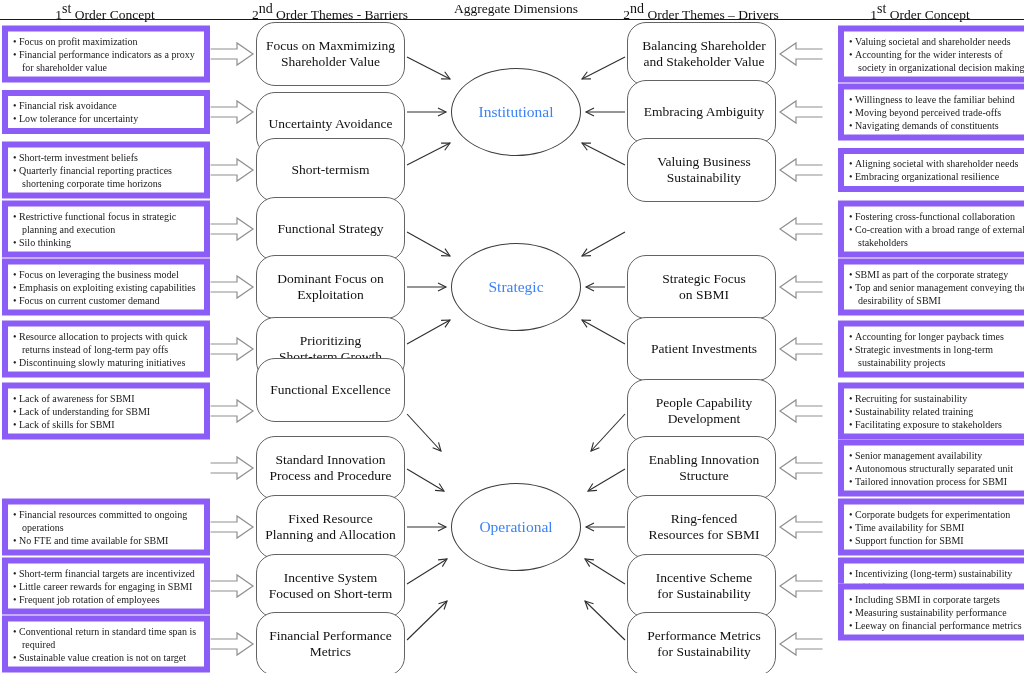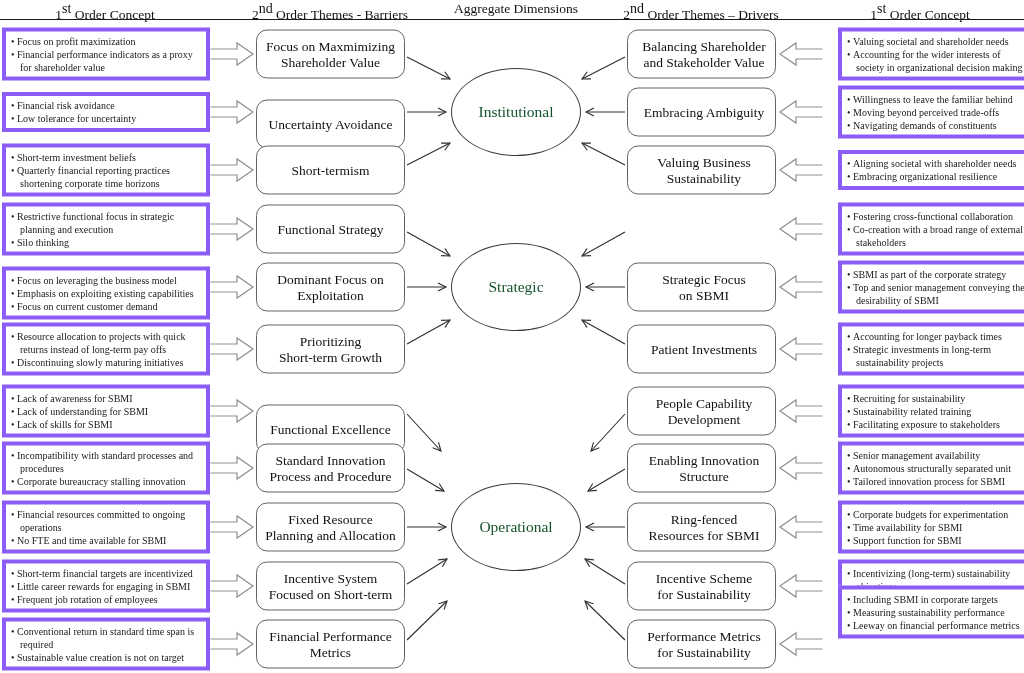--- a/index.html
+++ b/index.html
@@ -9,49 +9,49 @@
   }
   
   .hdr{
     position:absolute;top:1px;transform:translateX(-50%);
     font-size:13.5px;white-space:nowrap;color:#111;
   }
   .hdr sup{font-size:14px;}
   .hline{position:absolute;top:19px;left:0;width:1024px;height:0;border-top:1.8px solid #1a1a1a;}
   
   .cbox{
-    position:absolute;background:#fff;border:4px solid #8b5cf6;
+    position:absolute;background:#fff;border:6px solid #8b5cf6;
     transform:translateY(-50%);box-sizing:border-box;
   }
   .cbox.left{left:2px;width:208px;}
   .cbox.right{left:823px;width:199px;margin-left:15px;}
   .cbox ul{margin:0;padding:3px 2px 3px 5px;list-style:none;}
   .cbox li{
     font-size:10px;line-height:13px;padding-left:9px;text-indent:-9px;color:#1a1a1a;
   }
   .cbox li::before{content:"\2022\00a0";}
   .cbox li:empty{display:none;}
   
   .tbox{
-    position:absolute;width:149px;height:49px;background:#fff;
-    border:1.2px solid #636363;border-radius:11px;
+    position:absolute;width:149px;height:64px;background:#fff;
+    border:1.2px solid #636363;border-radius:19px;
     display:flex;align-items:center;justify-content:center;text-align:center;
     transform:translateY(-50%);box-sizing:border-box;padding:2px 3px;
   }
   .tbox span{font-size:13.5px;line-height:16px;white-space:pre-line;color:#111;}
   .tbox.barrier{left:256px;}
   .tbox.driver{left:627px;padding-left:8px;}
   
   .ellipse{
     position:absolute;left:516px;width:130px;height:88px;background:#fff;
     border:1.3px solid #3d3d3d;border-radius:50%;
     display:flex;align-items:center;justify-content:center;
     transform:translate(-50%,-50%);box-sizing:border-box;
   }
-  .ellipse span{font-size:15.5px;color:#14532d;}
+  .ellipse span{font-size:15.5px;color:#3b82f6;}
   
   .arrows{position:absolute;left:0;top:0;width:1024px;height:673px;pointer-events:none;z-index:3;}
   .arrows path.block{fill:#ffffff;stroke:#8f8f8f;stroke-width:1.2;}
   .arrows line{stroke:#2e2e2e;stroke-width:1.1;}
 </style>
 </head>
 <body>
 
 <div class="canvas">
 
@@ -132,21 +132,21 @@
   <div class="tbox barrier" style="top:229px">
       <span>Functional Strategy</span>
     </div>
   <div class="cbox right" style="top:229px">
       <ul>
         <li>Fostering cross-functional collaboration</li>
         <li>Co-creation with a broad range of external stakeholders</li>
       </ul>
     </div>
 
-  <div class="cbox left" style="top:293px">
+  <div class="cbox left" style="top:287px">
       <ul>
         <li>Focus on leveraging the business model</li>
         <li>Emphasis on exploiting existing capabilities</li>
         <li>Focus on current customer demand</li>
       </ul>
     </div>
   <div class="tbox barrier" style="top:287px">
       <span>Dominant Focus on
 Exploitation</span>
     </div>
@@ -181,41 +181,35 @@
       </ul>
     </div>
 
   <div class="cbox left" style="top:411px">
       <ul>
         <li>Lack of awareness for SBMI</li>
         <li>Lack of understanding for SBMI</li>
         <li>Lack of skills for SBMI</li>
       </ul>
     </div>
-  <div class="tbox barrier" style="top:429px">
+  <div class="tbox barrier" style="top:390px">
       <span>Functional Excellence</span>
     </div>
   <div class="tbox driver" style="top:411px">
       <span>People Capability
 Development</span>
     </div>
   <div class="cbox right" style="top:411px">
       <ul>
         <li>Recruiting for sustainability</li>
         <li>Sustainability related training</li>
         <li>Facilitating exposure to stakeholders</li>
       </ul>
     </div>
 
-  <div class="cbox left" style="top:468px">
-      <ul>
-        <li>Incompatibility with standard processes and procedures</li>
-        <li>Corporate bureaucracy stalling innovation</li>
-      </ul>
-    </div>
   <div class="tbox barrier" style="top:468px">
       <span>Standard Innovation
 Process and Procedure</span>
     </div>
   <div class="tbox driver" style="top:468px">
       <span>Enabling Innovation
 Structure</span>
     </div>
   <div class="cbox right" style="top:468px">
       <ul>

